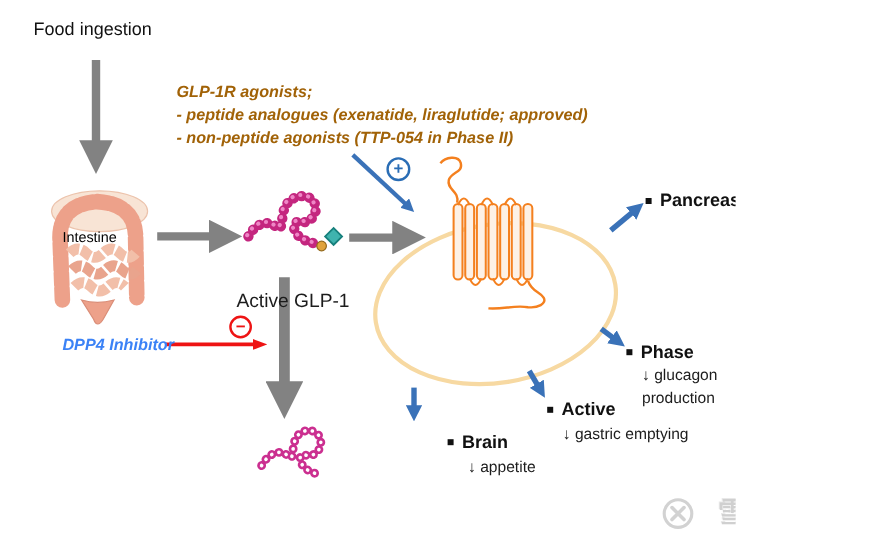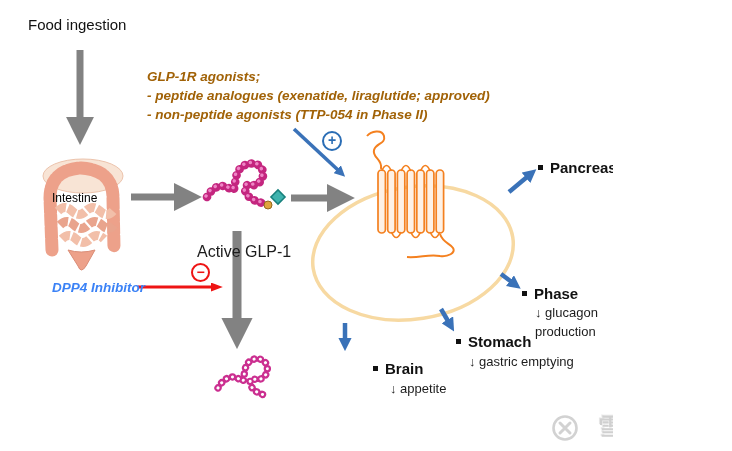--- a/index.html
+++ b/index.html
@@ -139,21 +139,21 @@
       <span>Phase</span>
     </div>
     <div class="fx" style="margin-left:13px;margin-top:2px">
       <div>↓ glucagon production</div>
     </div>
   </div>
 
   <div class="organ" style="left:456px;top:333px">
     <div class="o-head">
       <span class="bullet"></span>
-      <span>Stomach</span>
+      <span>Active</span>
     </div>
     <div class="fx" style="margin-left:13px;margin-top:3px">
       <div>↓ gastric emptying</div>
     </div>
   </div>
 
   <div class="organ" style="left:373px;top:360px">
     <div class="o-head">
       <span class="bullet"></span>
       <span>Brain</span>

